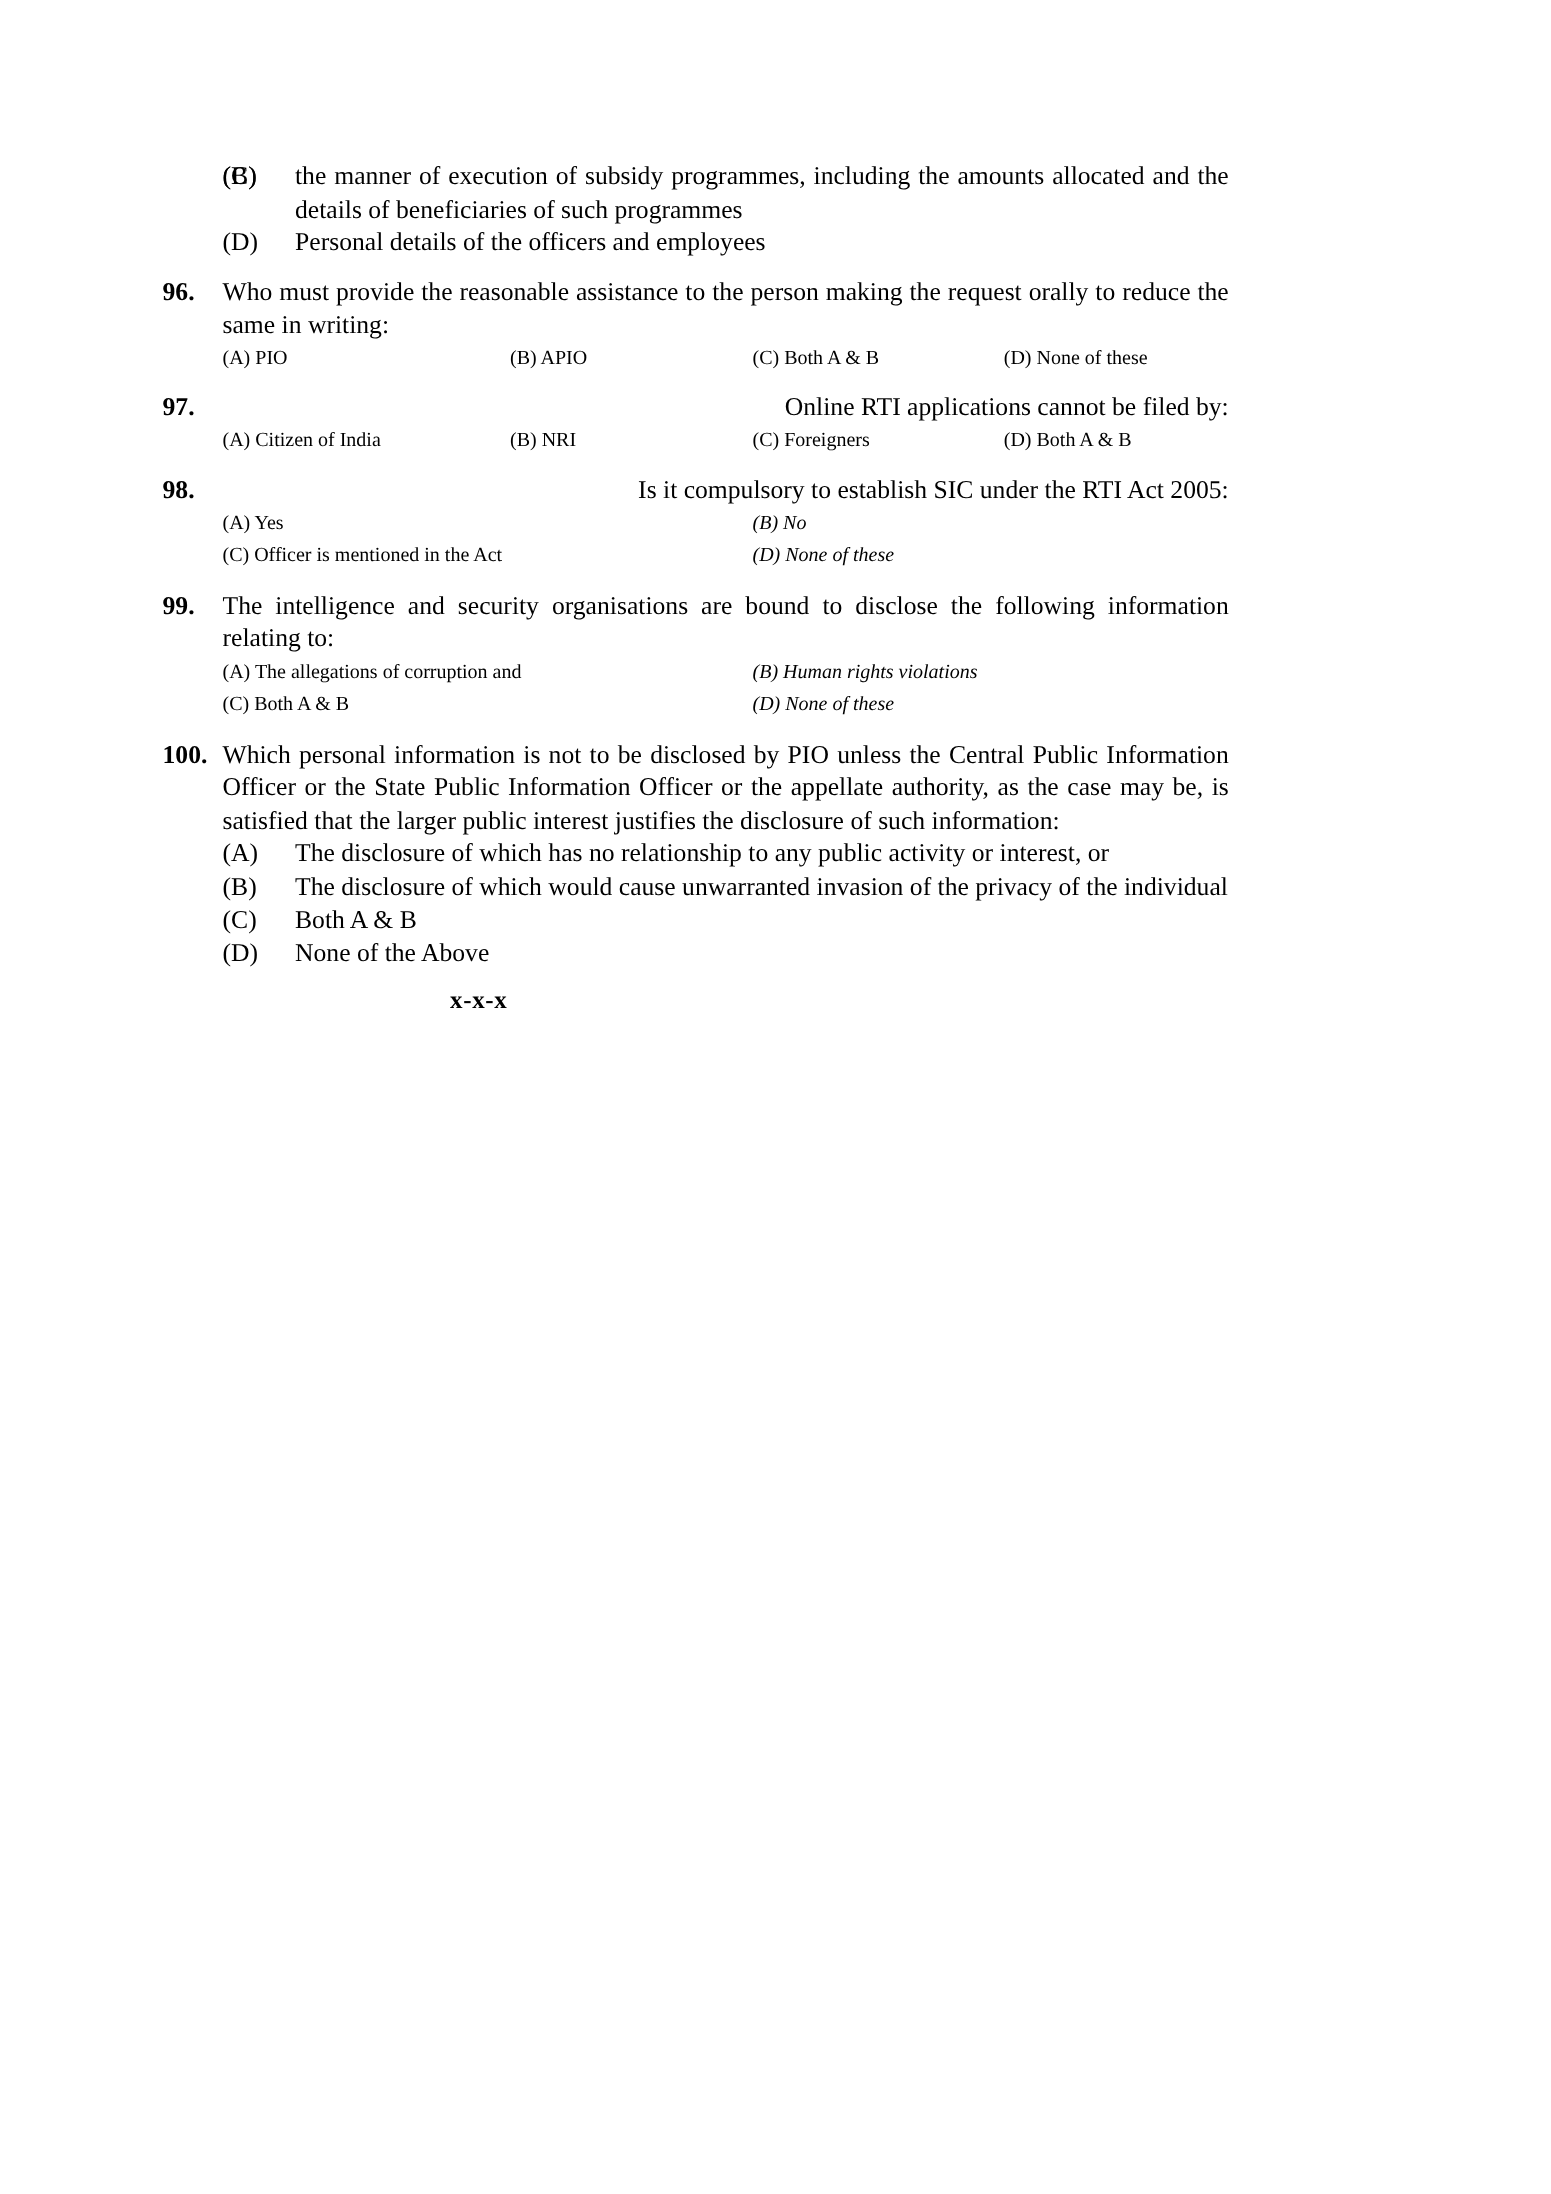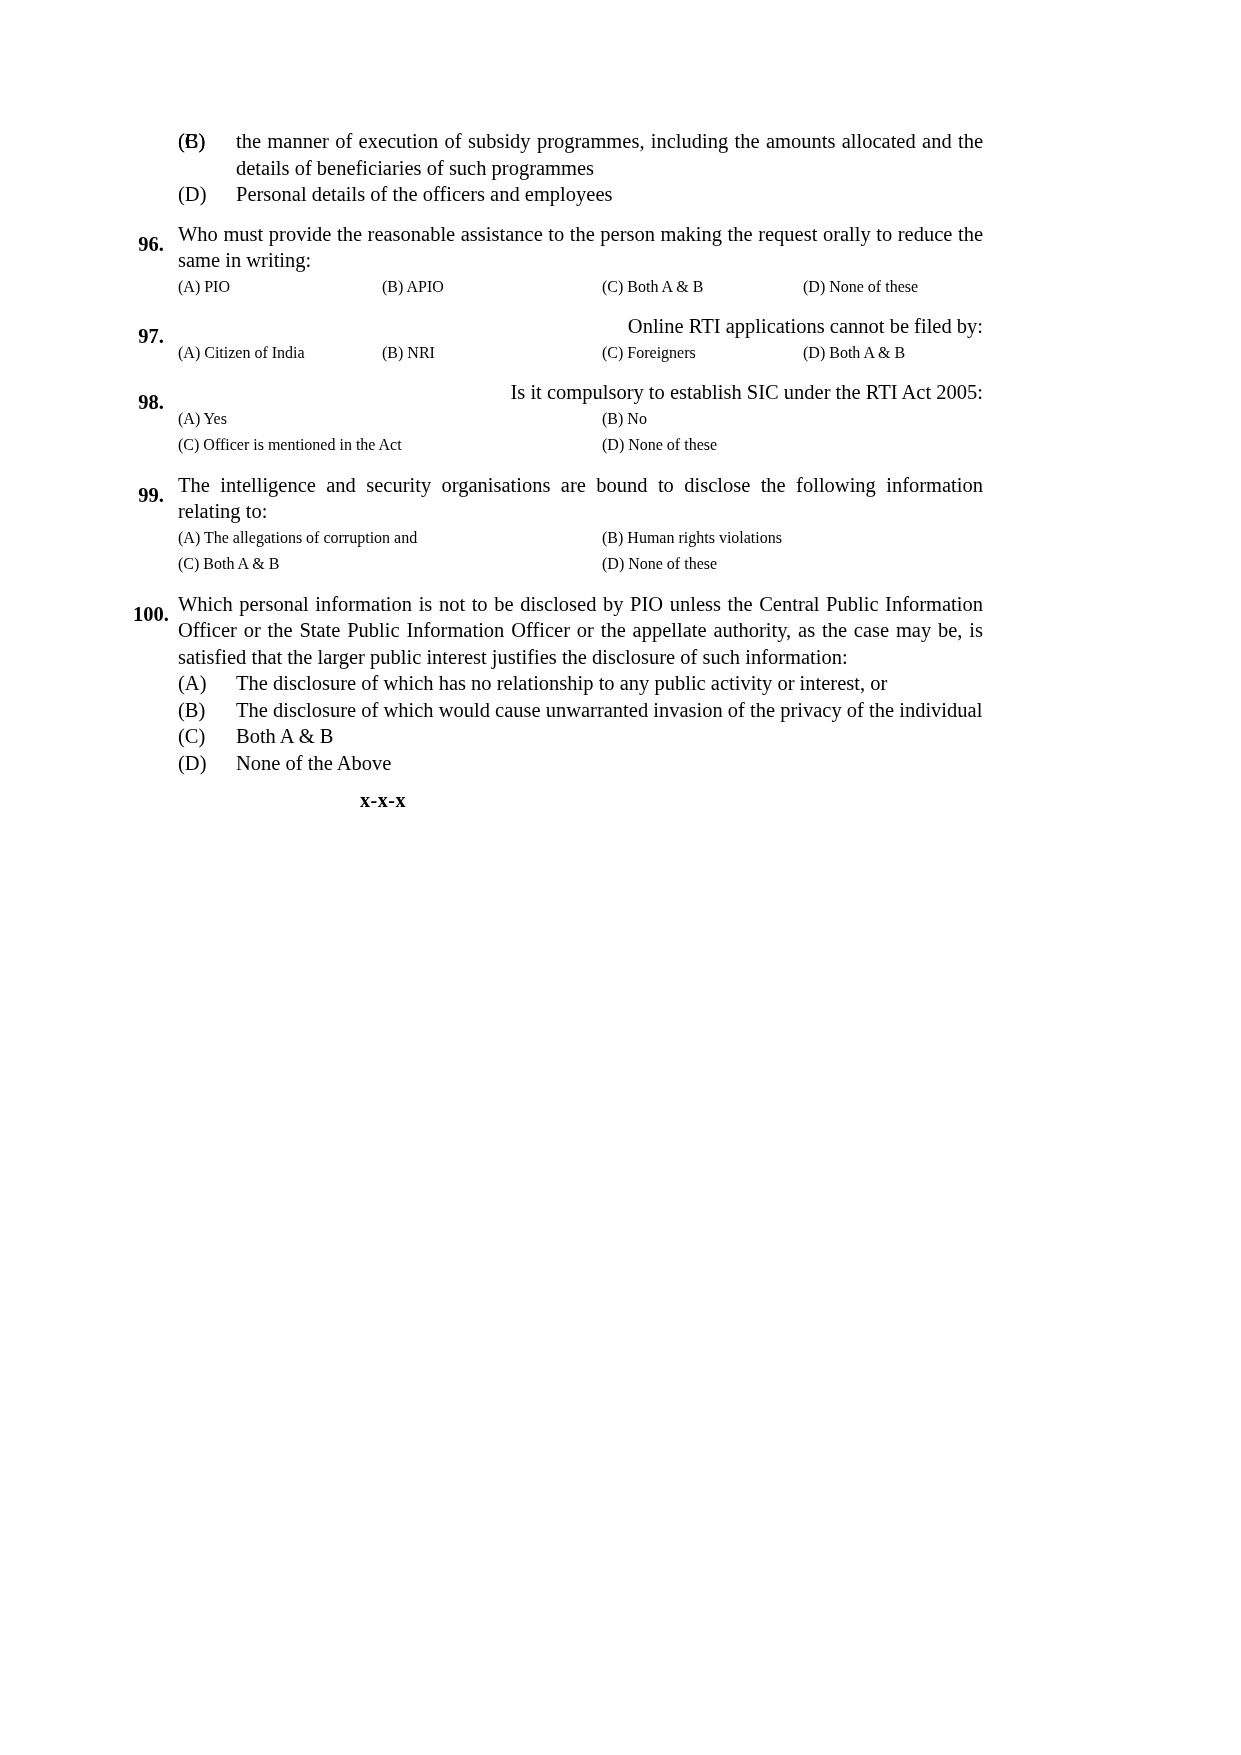--- a/index.html
+++ b/index.html
@@ -30,23 +30,23 @@
   }
 
   
   .qblock {
     position: relative;
     margin-bottom: 13px;
   }
   .qnum {
     position: absolute;
     left: -48px;
-    top: 10px;
+    top: 0;
     width: 42px;
-    text-align: center;
+    text-align: left;
     font-weight: bold;
     font-size: 20.5px;
     line-height: 26.5px;
   }
   .qtext {
     font-size: 20.5px;
     line-height: 26.5px;
     text-align: justify;
     text-justify: inter-word;
   }
@@ -76,27 +76,27 @@
     font-size: 16px;
     line-height: 26.5px;
     height: 26.5px;
     white-space: nowrap;
   }
   .opt-row > span {
     position: absolute;
     top: 0;
   }
   .c1 { left: 0px; }
-  .c2 { left: 204px; }
+  .c2 { left: 230px; }
   .c3 { left: 424px; }
   .c4 { left: 625px; }
 
   
   .h1 { left: 0px; }
-  .h2 { left: 424px; }
+  .h2 { left: 424px; font-style: italic; }
 
   .opts-wrap { margin-top: 0px; }
 
   .endmark {
     margin-top: 12px;
     text-align: center;
     font-weight: bold;
     font-size: 20px;
     letter-spacing: 0.5px;
     padding-right: 395px;

